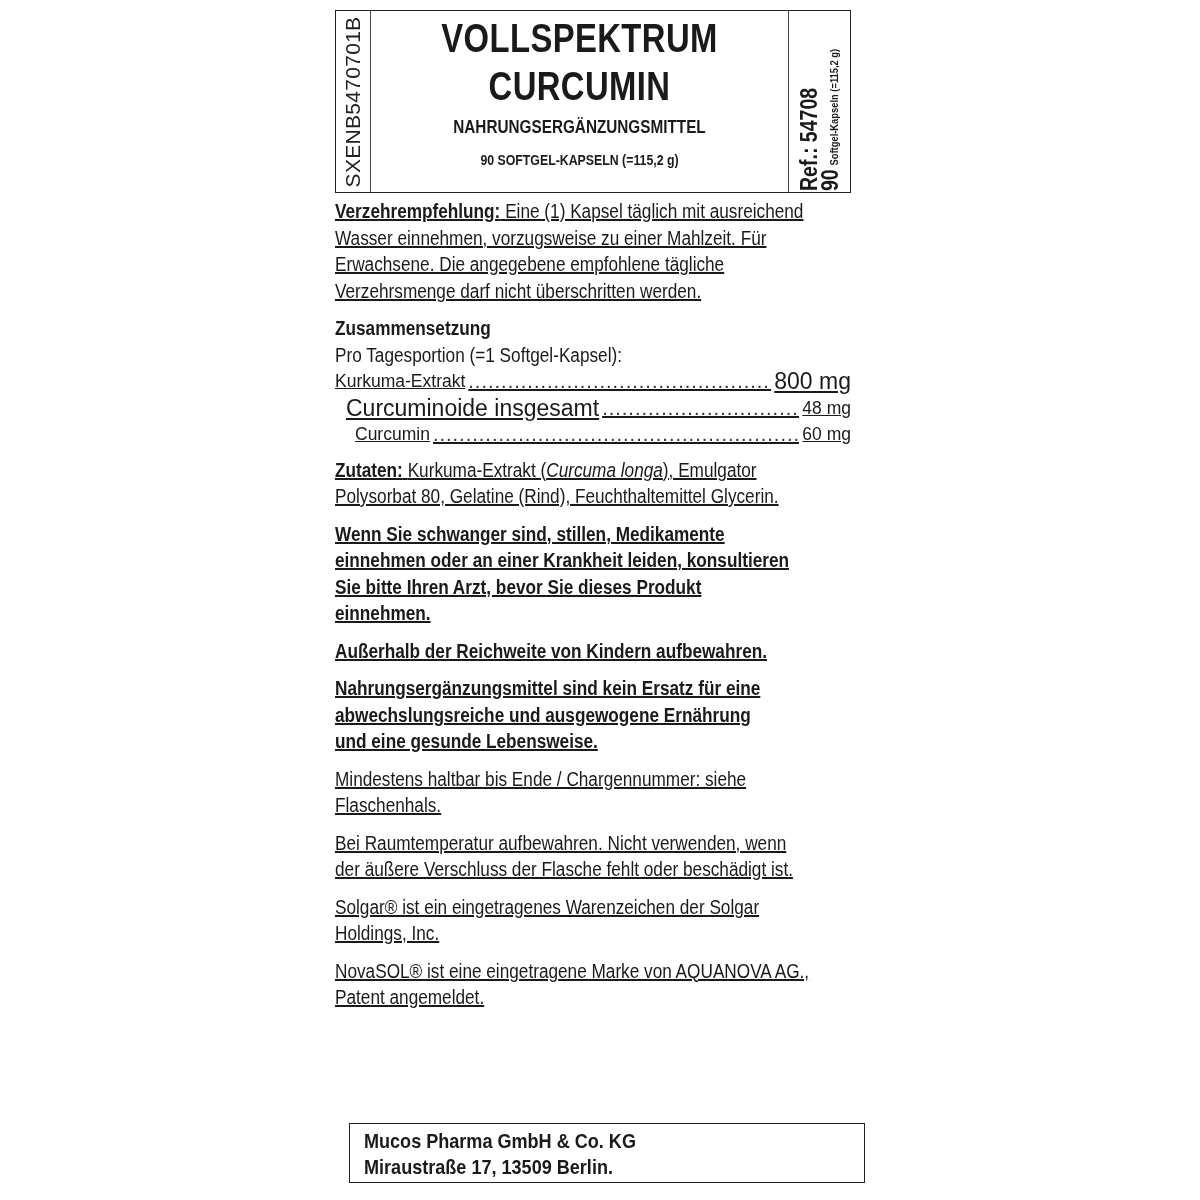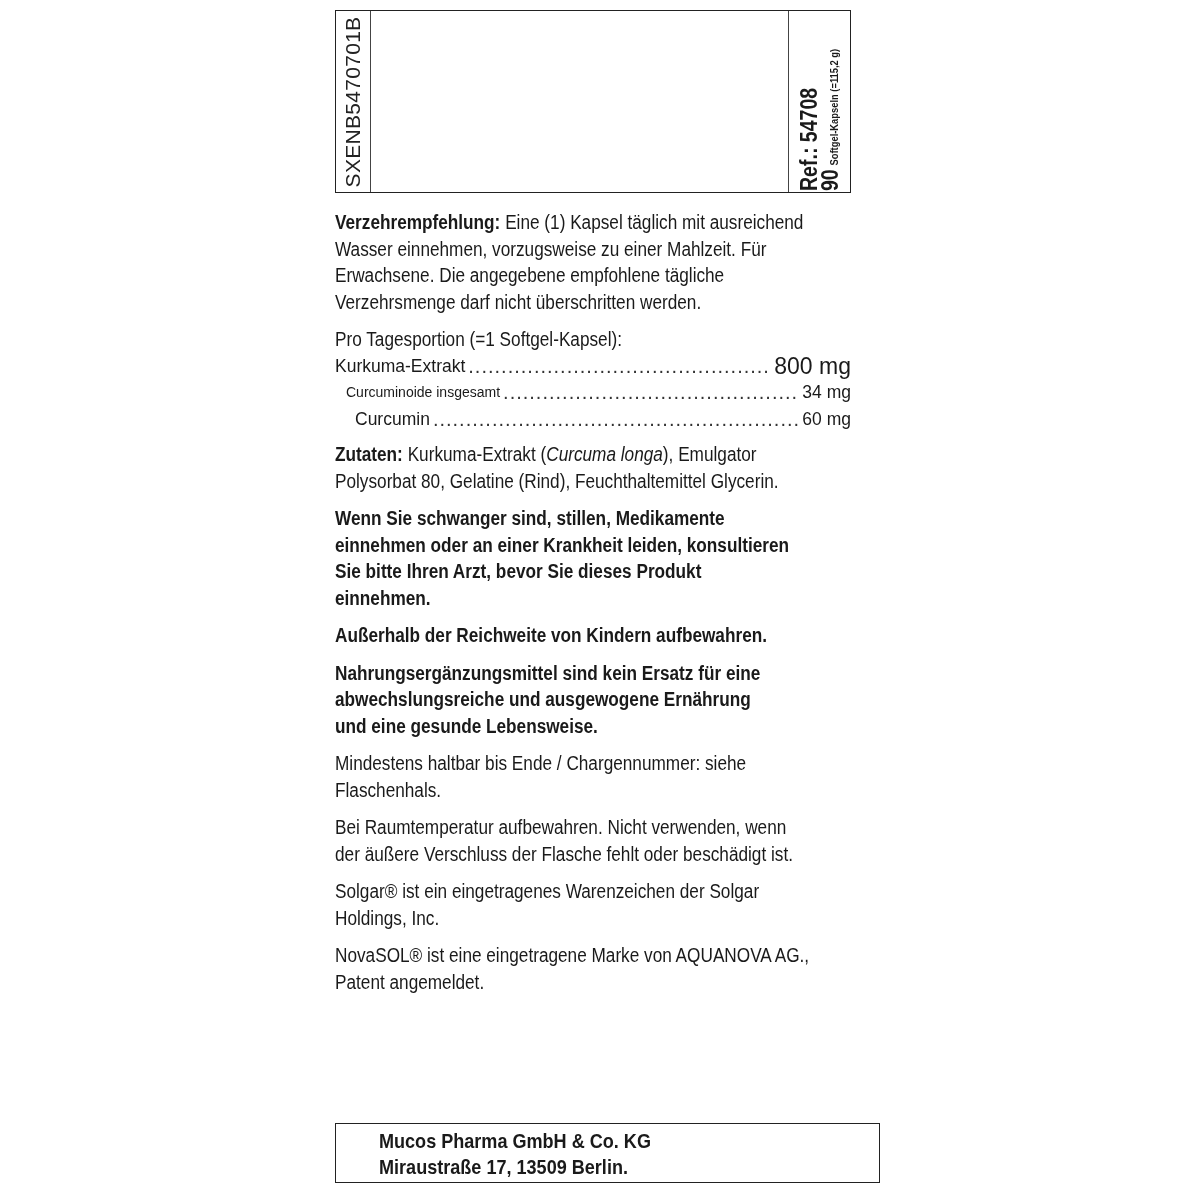--- a/index.html
+++ b/index.html
@@ -16,77 +16,84 @@
   .subtitle { font-weight:bold; font-size:18px; margin-top:10px; transform:scaleX(0.85); }
   .count { font-weight:bold; font-size:14px; margin-top:14px; transform:scaleX(0.88); }
   .hdr-right { position:absolute; left:452px; top:0; width:62px; height:181px; border-left:1px solid #444; }
   .hdr-right .rot { position:absolute; left:50%; top:50%; width:178px; transform:translate(-50%,-50%) rotate(-90deg);
                     white-space:nowrap; }
   .ref { font-weight:bold; font-size:23px; line-height:24px; display:block; transform-origin:left; transform:scaleX(0.85); }
   .pack { display:block; line-height:18px; transform-origin:left; transform:scaleX(0.85); }
   .pack .n { font-weight:bold; font-size:23px; }
   .pack .t { font-weight:bold; font-size:11px; }
 
-  .body { position:relative; margin-top:16px; font-size:20px; line-height:26.5px; }
+  .body { position:relative; margin-top:5px; font-size:20px; line-height:26.5px;text-decoration:underline; }
   .body p { margin:0 0 11px 0; transform-origin:left; transform:scaleX(0.86); width:600px; }
   .body b { font-weight:bold; }
   .comp { margin-bottom:9px; }
   .comp .row { display:flex; width:516px; transform-origin:left; transform:none; font-size:20px; line-height:26.5px; }
   .comp .row .nm, .comp .row .val, .comp .head, .comp .plain { transform-origin:left; }
   .comp .row .nm { white-space:nowrap; }
   .comp .row .dots { flex:1; overflow:hidden; white-space:nowrap; margin:0 3px; letter-spacing:1px; color:#333; }
   .comp .row .dots::before { content:"................................................................................................................................................................"; }
   .comp .row .val { white-space:nowrap; }
   .ind1 { padding-left:11px; }
   .ind2 { padding-left:20px; }
   .sx { display:inline-block; transform:scaleX(0.86); transform-origin:left; white-space:nowrap; }
   .bold-block p { font-weight:bold; }
 
-  .footer { position:absolute; left:335px; top:1123px; width:514px; height:58px; border:1.5px solid #222;padding-left:29px; }
+  .footer { position:absolute; left:349px; top:1123px; width:514px; height:58px; border:1.5px solid #222; }
   .footer div { margin-left:14px; font-weight:bold; font-size:21px; line-height:26px; transform-origin:left; transform:scaleX(0.86); white-space:nowrap; }
   .footer .l1 { margin-top:4px; }
 </style>
 </head>
 <body>
 
 <div class="label">
 
   <div class="header">
     <div class="hdr-left">
       <span>SXENB5470701B</span>
+    </div>
+    <div class="hdr-center">
+      <div class="title">VOLLSPEKTRUM</div>
+      <div class="title">CURCUMIN</div>
+      <div class="subtitle">NAHRUNGSERGÄNZUNGSMITTEL</div>
+      <div class="count">90 SOFTGEL-KAPSELN (=115,2 g)</div>
     </div>
     <div class="hdr-right">
       <div class="rot">
         <span class="ref">Ref.: 54708</span>
         <span class="pack"><span class="n">90</span> <span class="t">Softgel-Kapseln (=115,2 g)</span></span>
       </div>
     </div>
   </div>
 
   <div class="body">
 
     <p>
       <b>Verzehrempfehlung:</b>
       <span>Eine (1) Kapsel täglich mit ausreichend</span><br>
       <span>Wasser einnehmen, vorzugsweise zu einer Mahlzeit. Für</span><br>
       <span>Erwachsene. Die angegebene empfohlene tägliche</span><br>
       <span>Verzehrsmenge darf nicht überschritten werden.</span>
     </p>
 
     <div class="comp">
+      <div><span class="sx" style="font-weight:bold;">Zusammensetzung</span></div>
       <div><span class="sx">Pro Tagesportion (=1 Softgel-Kapsel):</span></div>
       <div class="row">
         <span class="nm sx" style="transform:none;font-size:17.5px;">Kurkuma-Extrakt</span>
         <span class="dots"></span>
         <span class="val" style="font-size:23px;">800 mg</span>
       </div>
       <div class="row ind1" style="width:505px;">
-        <span class="nm" style="font-size:14px;">Curcuminoide insgesamt</span>
+        <span class="nm" style="font-size:23px;">Curcuminoide insgesamt</span>
         <span class="dots"></span>
-        <span class="val" style="font-size:17.5px;">34 mg</span>
+        <span class="val" style="font-size:17.5px;">48 mg</span>
       </div>
       <div class="row ind2" style="width:496px;">
         <span class="nm" style="font-size:17.5px;">Curcumin</span>
         <span class="dots"></span>
         <span class="val" style="font-size:17.5px;">60 mg</span>
       </div>
     </div>
 
     <p>
       <b>Zutaten:</b>

